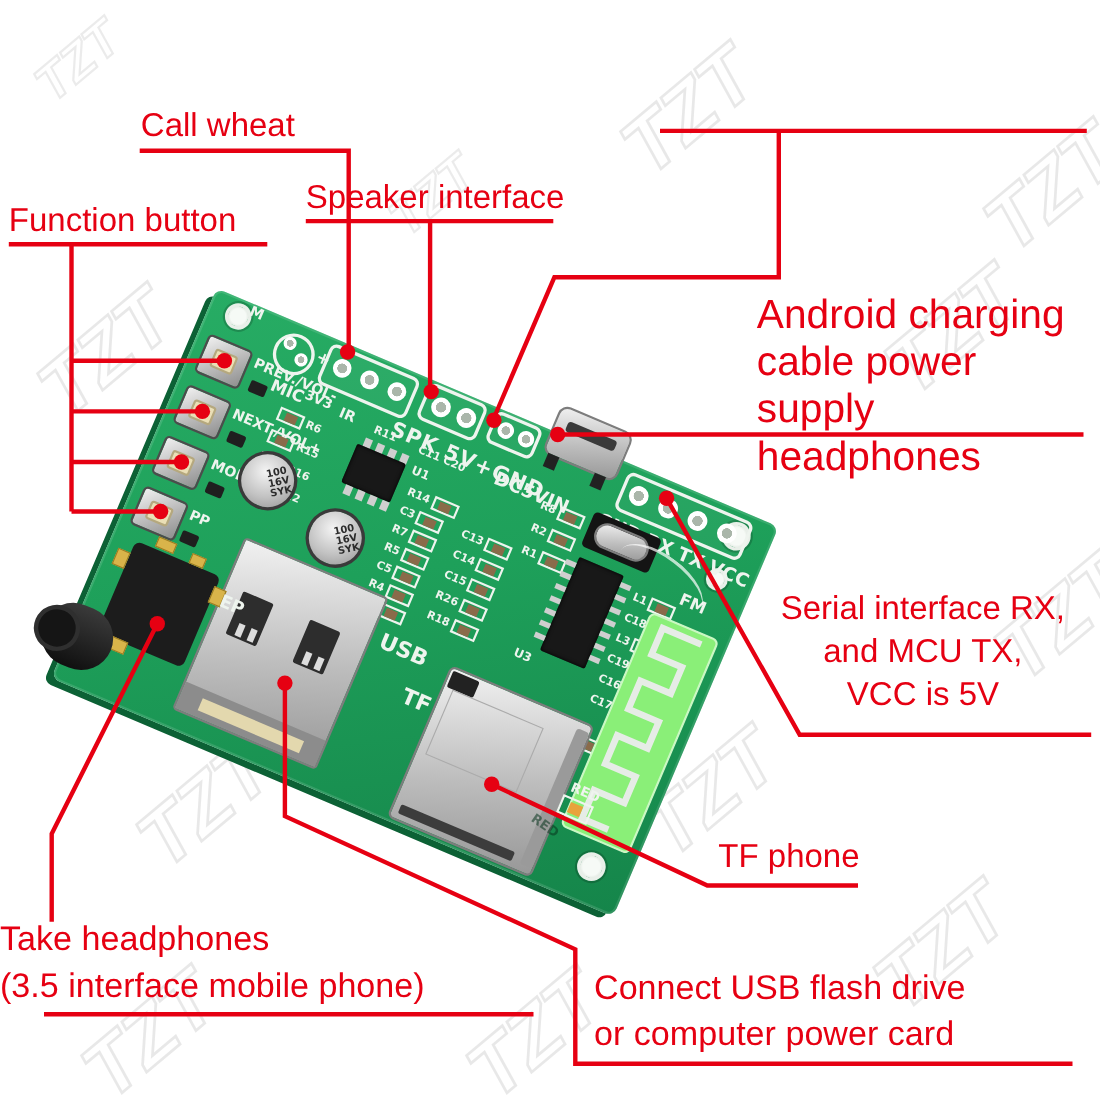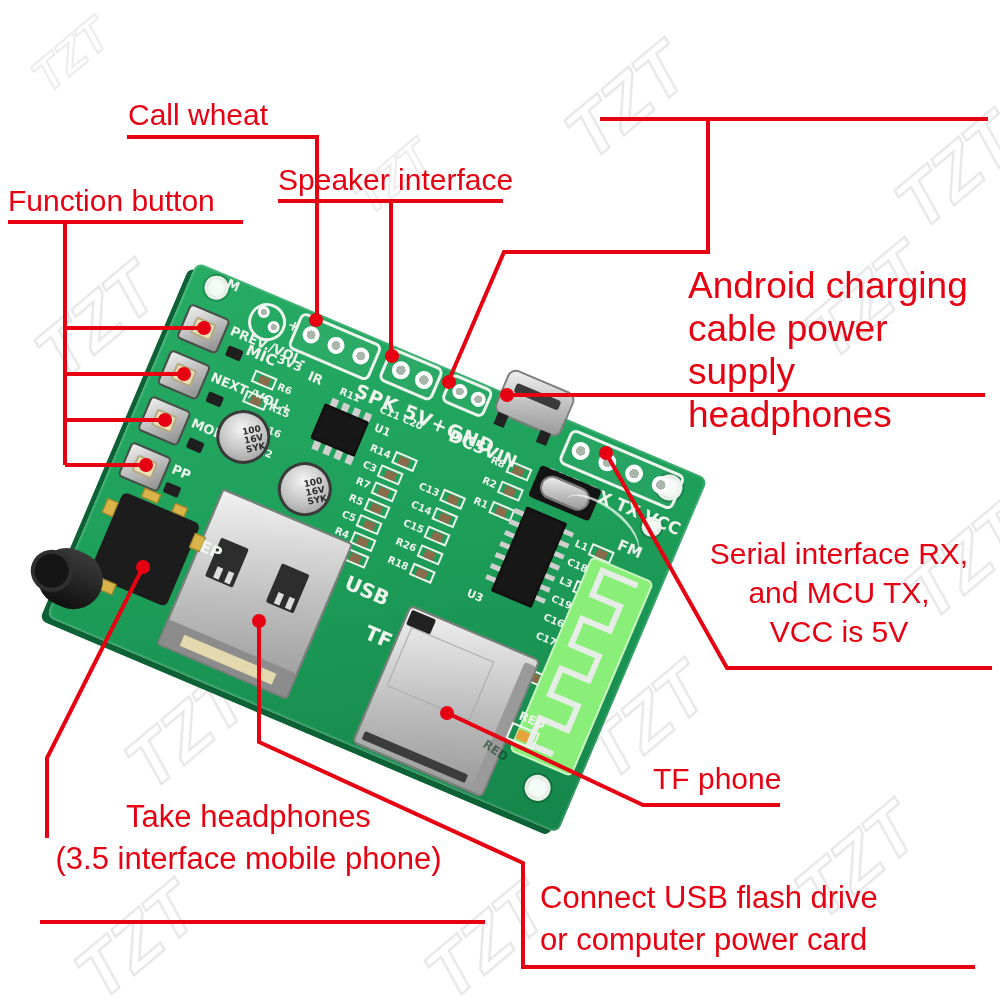--- a/index.html
+++ b/index.html
@@ -442,21 +442,21 @@
   </div>
 
   <div class="co" style="left:683px;top:534px;width:312px;text-align:center;line-height:39px">
     <div>Serial interface RX,</div>
     <div>and MCU TX,</div>
     <div>VCC is 5V</div>
   </div>
 
   <div class="co" style="left:653px;top:760px">TF phone</div>
 
-  <div class="co" style="left:0;top:796px;width:497px;text-align:center;font-size:31px;line-height:42px">
+  <div class="co" style="left:0;top:833px;width:497px;font-size:31px;line-height:42px">
     <div>Take headphones</div>
     <div>(3.5 interface mobile phone)</div>
   </div>
 
   <div class="co" style="left:540px;top:877px;font-size:31px;line-height:42px">
     <div>Connect USB flash drive</div>
     <div>or computer power card</div>
   </div>
 </div>
 

